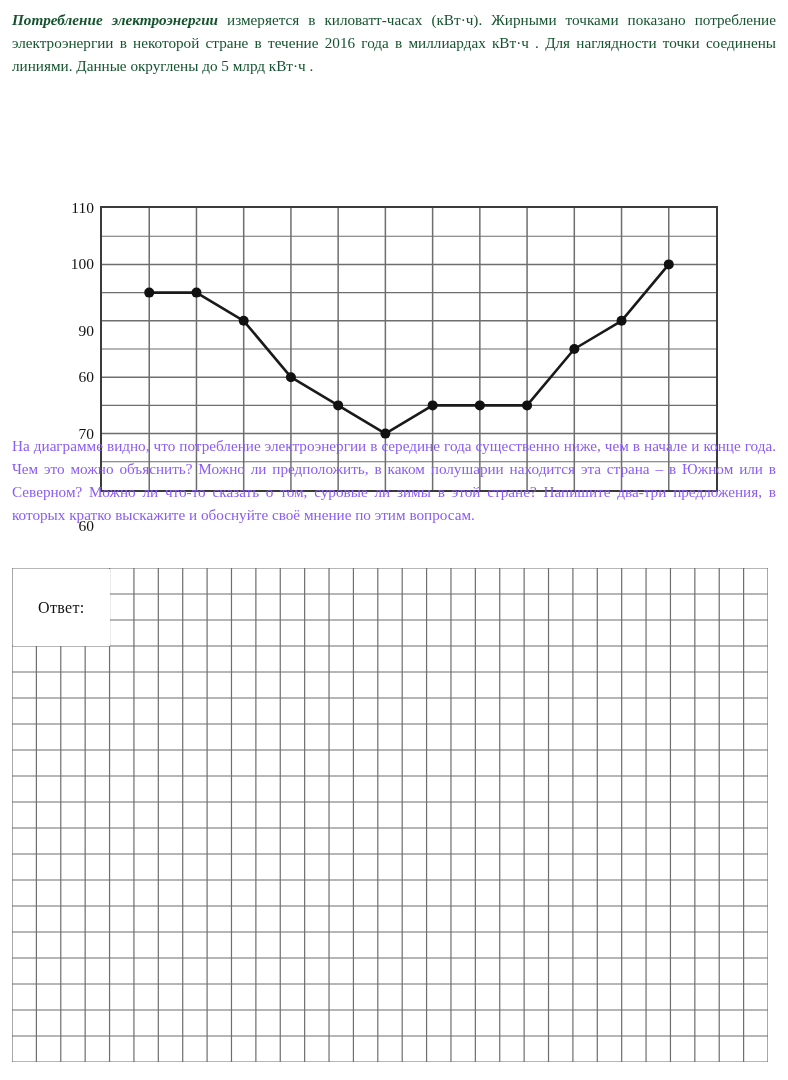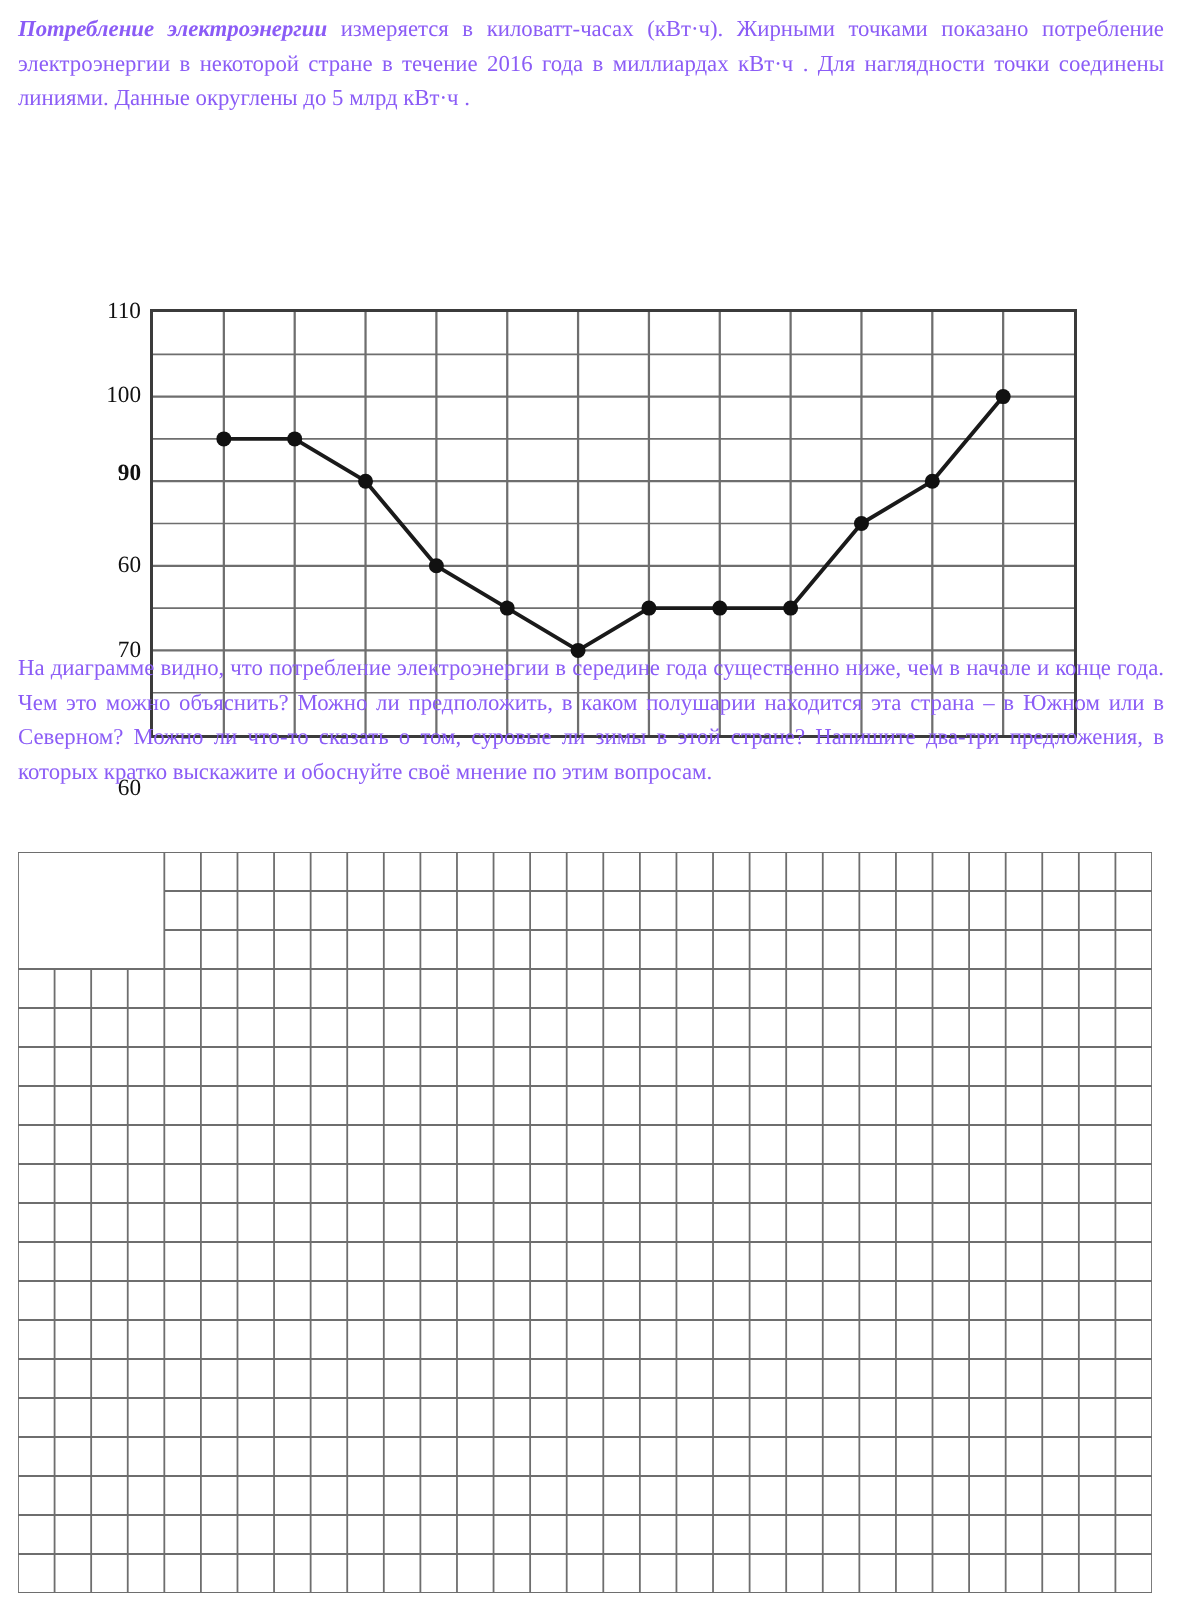--- a/index.html
+++ b/index.html
@@ -19,21 +19,21 @@
   
   .intro {
     position: absolute;
     left: 12px;
     top: 8px;
     width: 764px;
     font-size: 15.2px;
     line-height: 23px;
     text-align: justify;
     text-justify: inter-word;
-    color: #8b5cf6;
+    color: #14532d;
   }
   .intro b {
     font-weight: bold;
     font-style: italic;
   }
 
   
   .chart-wrap {
     position: absolute;
     left: 0;
@@ -130,21 +130,21 @@
 <div class="intro">
   <b>Потребление электроэнергии</b><span> измеряется в киловатт-часах (кВт·ч). Жирными точками показано потребление электроэнергии в некоторой стране в течение 2016 года в миллиардах кВт·ч . Для наглядности точки соединены линиями. Данные округлены до 5 млрд кВт·ч .</span>
 </div>
 
 <div class="chart-wrap">
 
   <div class="ylabels">
       <div class="ylabel" style="top: 285px; margin-top: 36px;">60</div>
       <div class="ylabel" style="top: 228.6px;">70</div>
       <div class="ylabel" style="top: 172.2px;">60</div>
-      <div class="ylabel" style="top: 111px; font-weight: bold;">90</div>
+      <div class="ylabel" style="top: 126px;">90</div>
       <div class="ylabel" style="top: 59.4px;">100</div>
       <div class="ylabel" style="top: 3px; margin-left: 47px;">110</div>
     </div>
 
   <div class="plot">
     <svg width="614" height="282" viewBox="0 0 614 282">
       <g id="grid-group">
           <line x1="0" x2="614" y1="253.8" y2="253.8" stroke="#6e6e6e" stroke-width="1.1"></line>
           <line x1="0" x2="614" y1="225.6" y2="225.6" stroke="#6e6e6e" stroke-width="1.5"></line>
           <line x1="0" x2="614" y1="197.4" y2="197.4" stroke="#6e6e6e" stroke-width="1.1"></line>
@@ -286,13 +286,14 @@
         <line x1="682.8387096774194" x2="682.8387096774194" y1="0" y2="78" stroke="#6e6e6e" stroke-width="1.2"></line>
         <line x1="682.8387096774194" x2="682.8387096774194" y1="78" y2="494" stroke="#6e6e6e" stroke-width="1.2"></line>
         <line x1="707.2258064516129" x2="707.2258064516129" y1="0" y2="78" stroke="#6e6e6e" stroke-width="1.2"></line>
         <line x1="707.2258064516129" x2="707.2258064516129" y1="78" y2="494" stroke="#6e6e6e" stroke-width="1.2"></line>
         <line x1="731.6129032258065" x2="731.6129032258065" y1="0" y2="78" stroke="#6e6e6e" stroke-width="1.2"></line>
         <line x1="731.6129032258065" x2="731.6129032258065" y1="78" y2="494" stroke="#6e6e6e" stroke-width="1.2"></line>
         <line x1="756" x2="756" y1="0" y2="78" stroke="#6e6e6e" stroke-width="1.2"></line>
         <line x1="756" x2="756" y1="78" y2="494" stroke="#6e6e6e" stroke-width="1.2"></line>
       </g>
   </svg>
+  <div class="answer-label" style="width: 96.5484px; height: 77px; left: 1px; top: 1px;">Ответ:</div>
 </div>
 
 </body></html>

